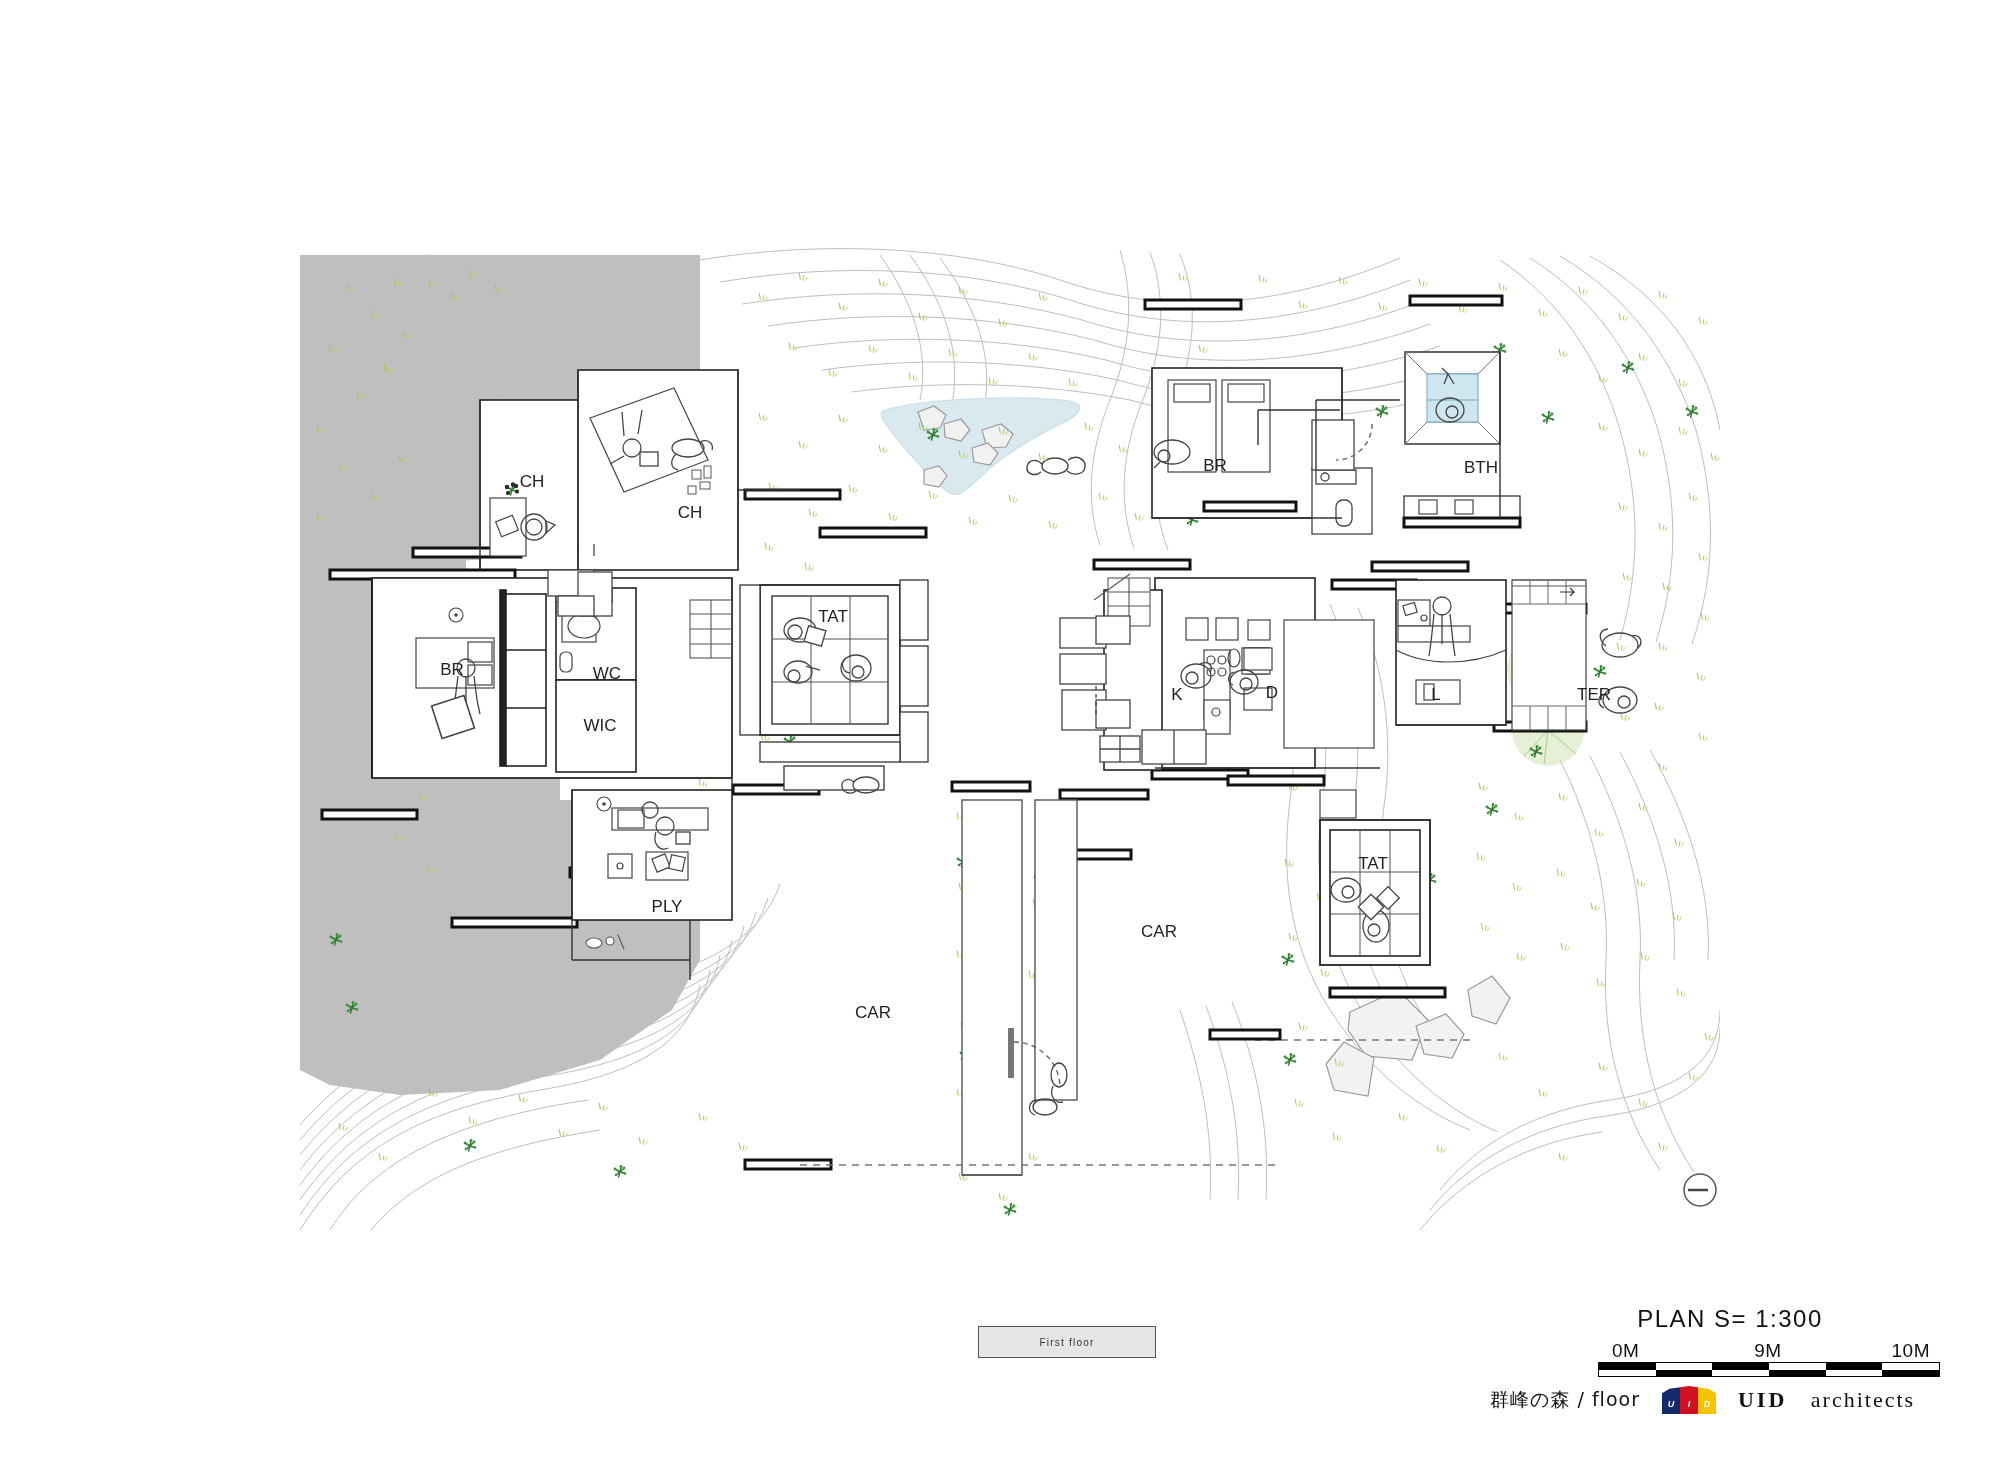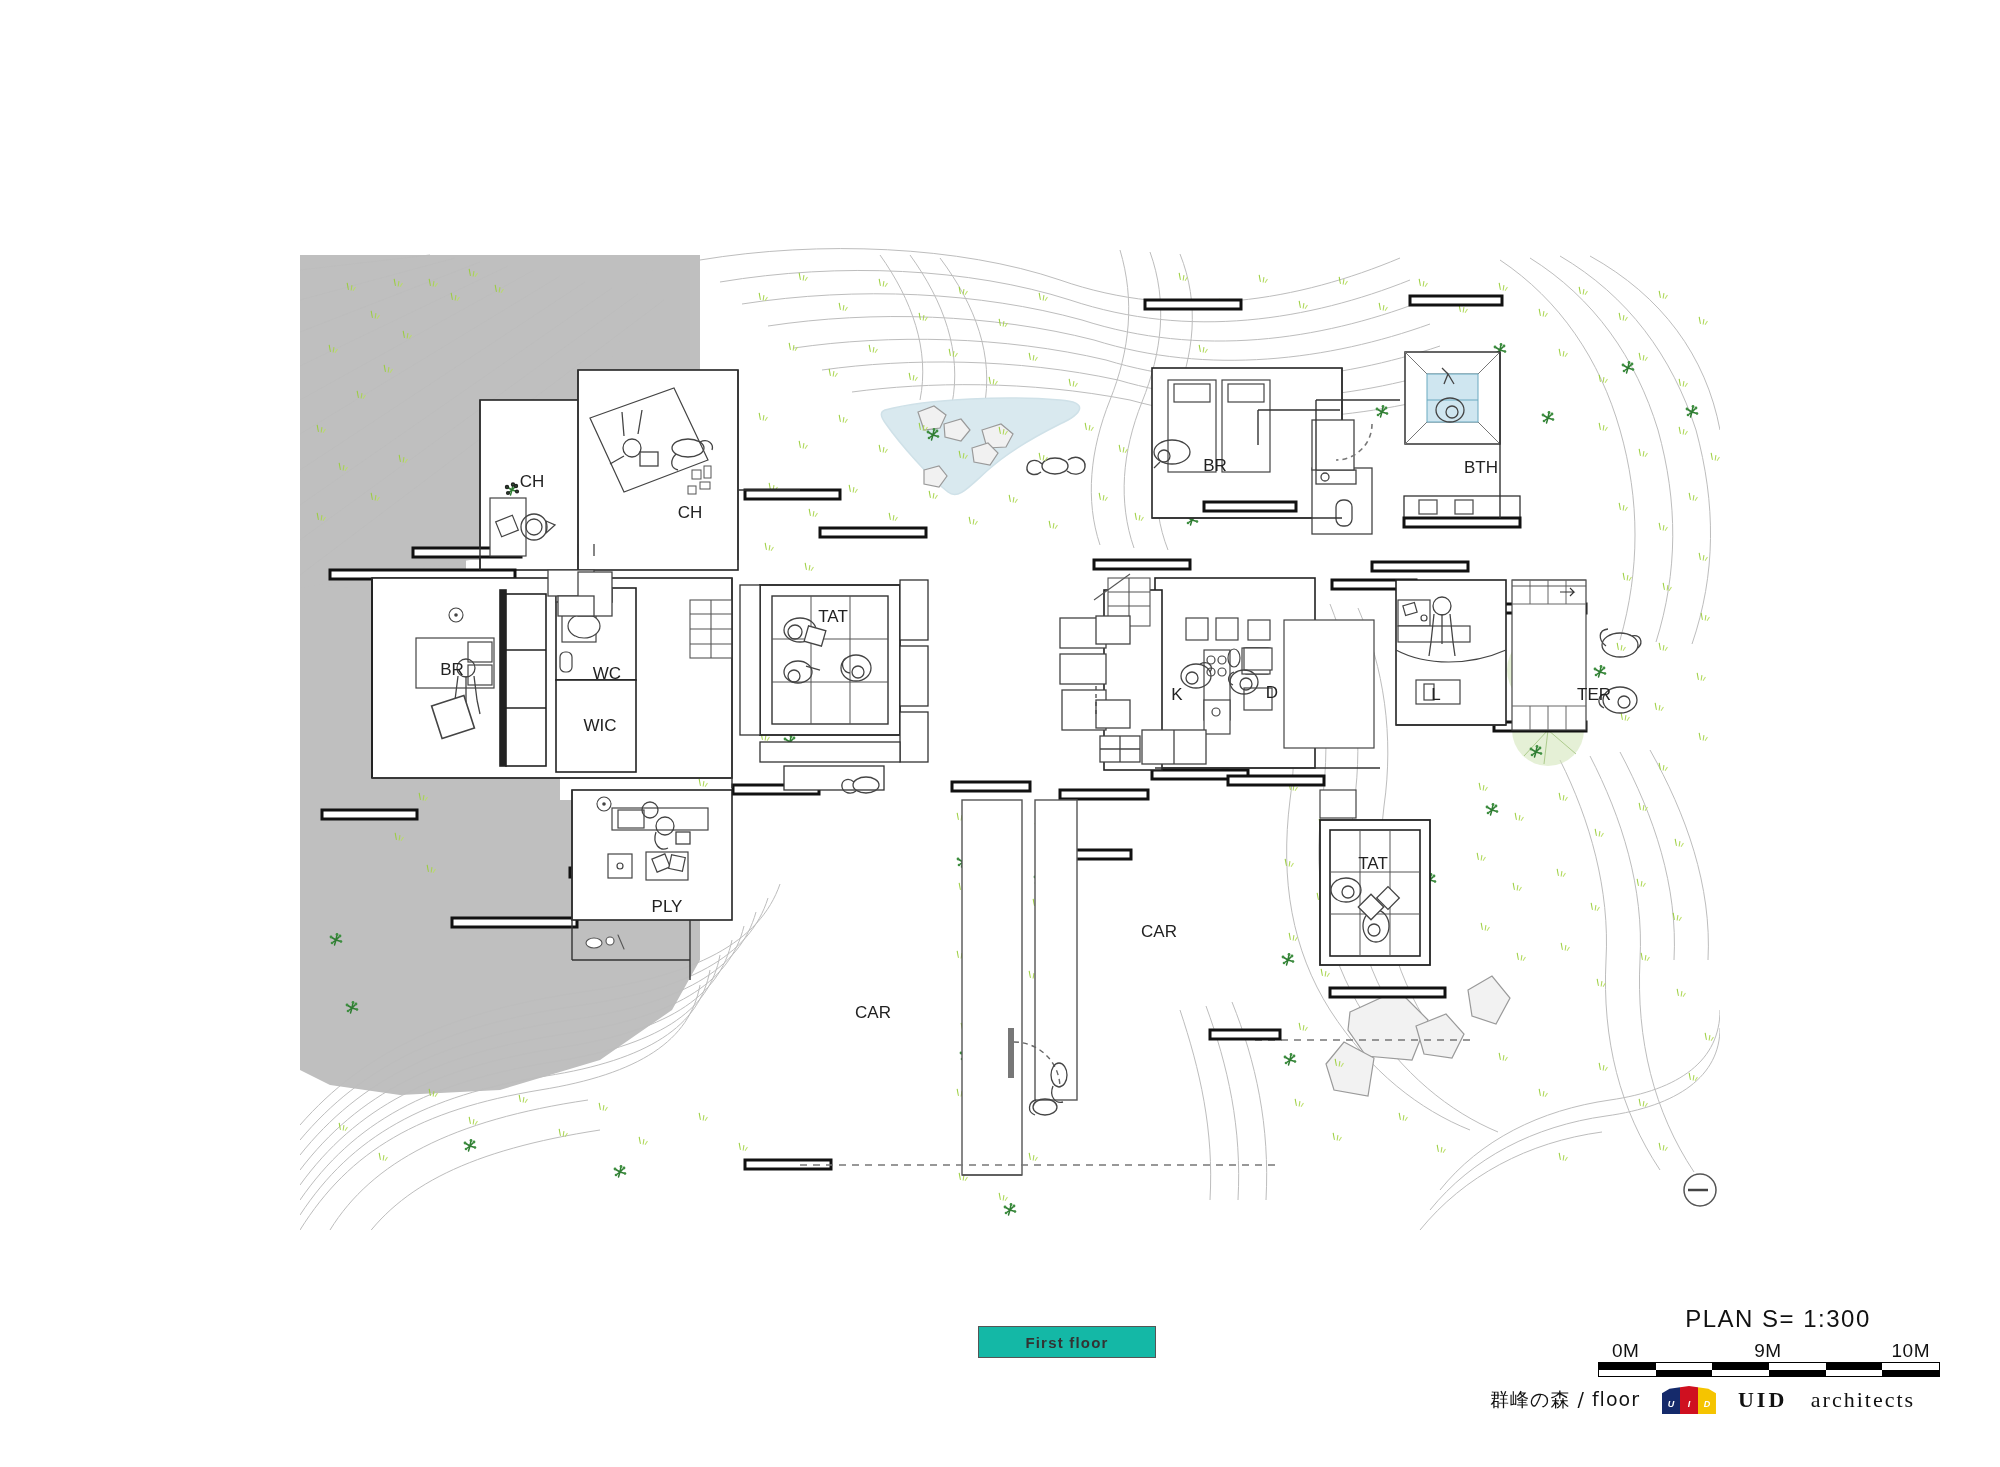--- a/index.html
+++ b/index.html
@@ -13,26 +13,25 @@
   }
   #sheet{position:absolute;inset:0;background:#fff;}
   #plan-svg{position:absolute;left:0;top:0;width:2000px;height:1467px;}
 
   
   .floor-tag{
     position:absolute;left:978px;top:1326px;
     width:176px;height:30px;
     border:1px solid #555;
     display:flex;align-items:center;justify-content:center;
-    font-size:15px;letter-spacing:1.2px;color:#333;
-    background:#14b8a6;
-    font-weight:bold;
+    font-size:10px;letter-spacing:1.2px;color:#333;
+    background:#e5e5e5;
   }
   .plan-scale-label{
-    position:absolute;left:1778px;top:1305px;
+    position:absolute;left:1730px;top:1305px;
     transform:translateX(-50%);
     font-size:24px;letter-spacing:1.5px;color:#111;white-space:nowrap;
   }
   .scalebar-wrap{position:absolute;left:1598px;top:1340px;width:340px;}
   .scalebar-ticks{position:relative;height:22px;}
   .scalebar-ticks span{
     position:absolute;top:0;font-size:19px;color:#111;letter-spacing:0.5px;
   }
   .tick-0{left:0;margin-left:14px;}
   .tick-5{left:50%;transform:translateX(-50%);}

